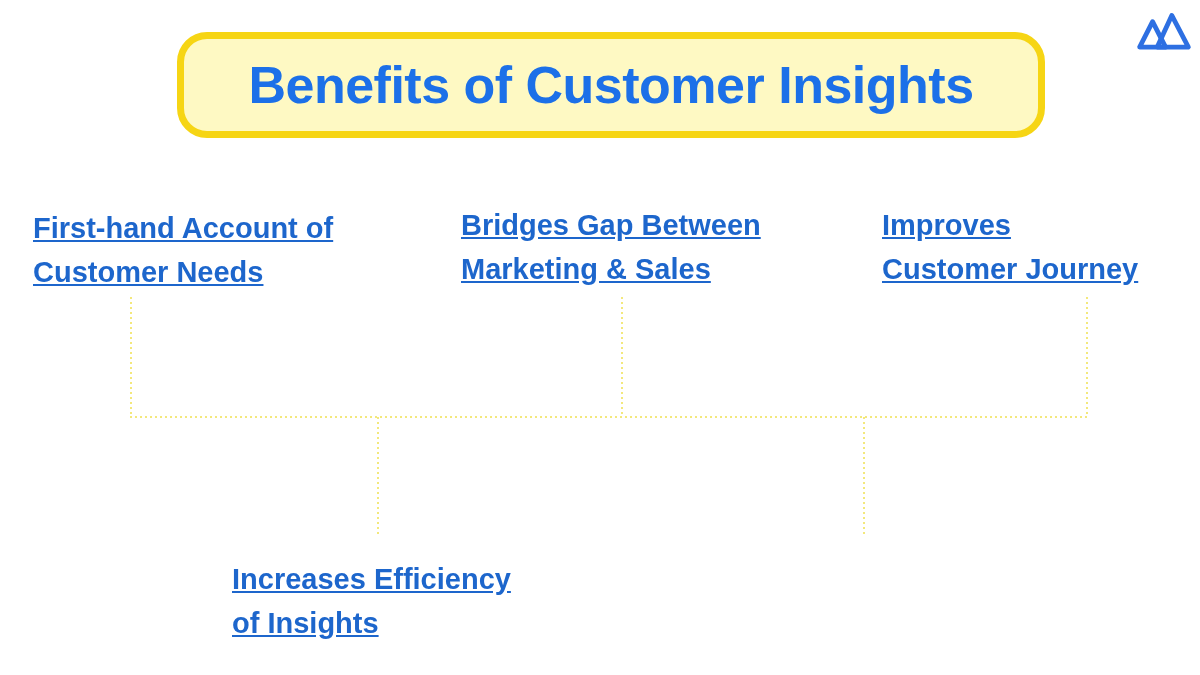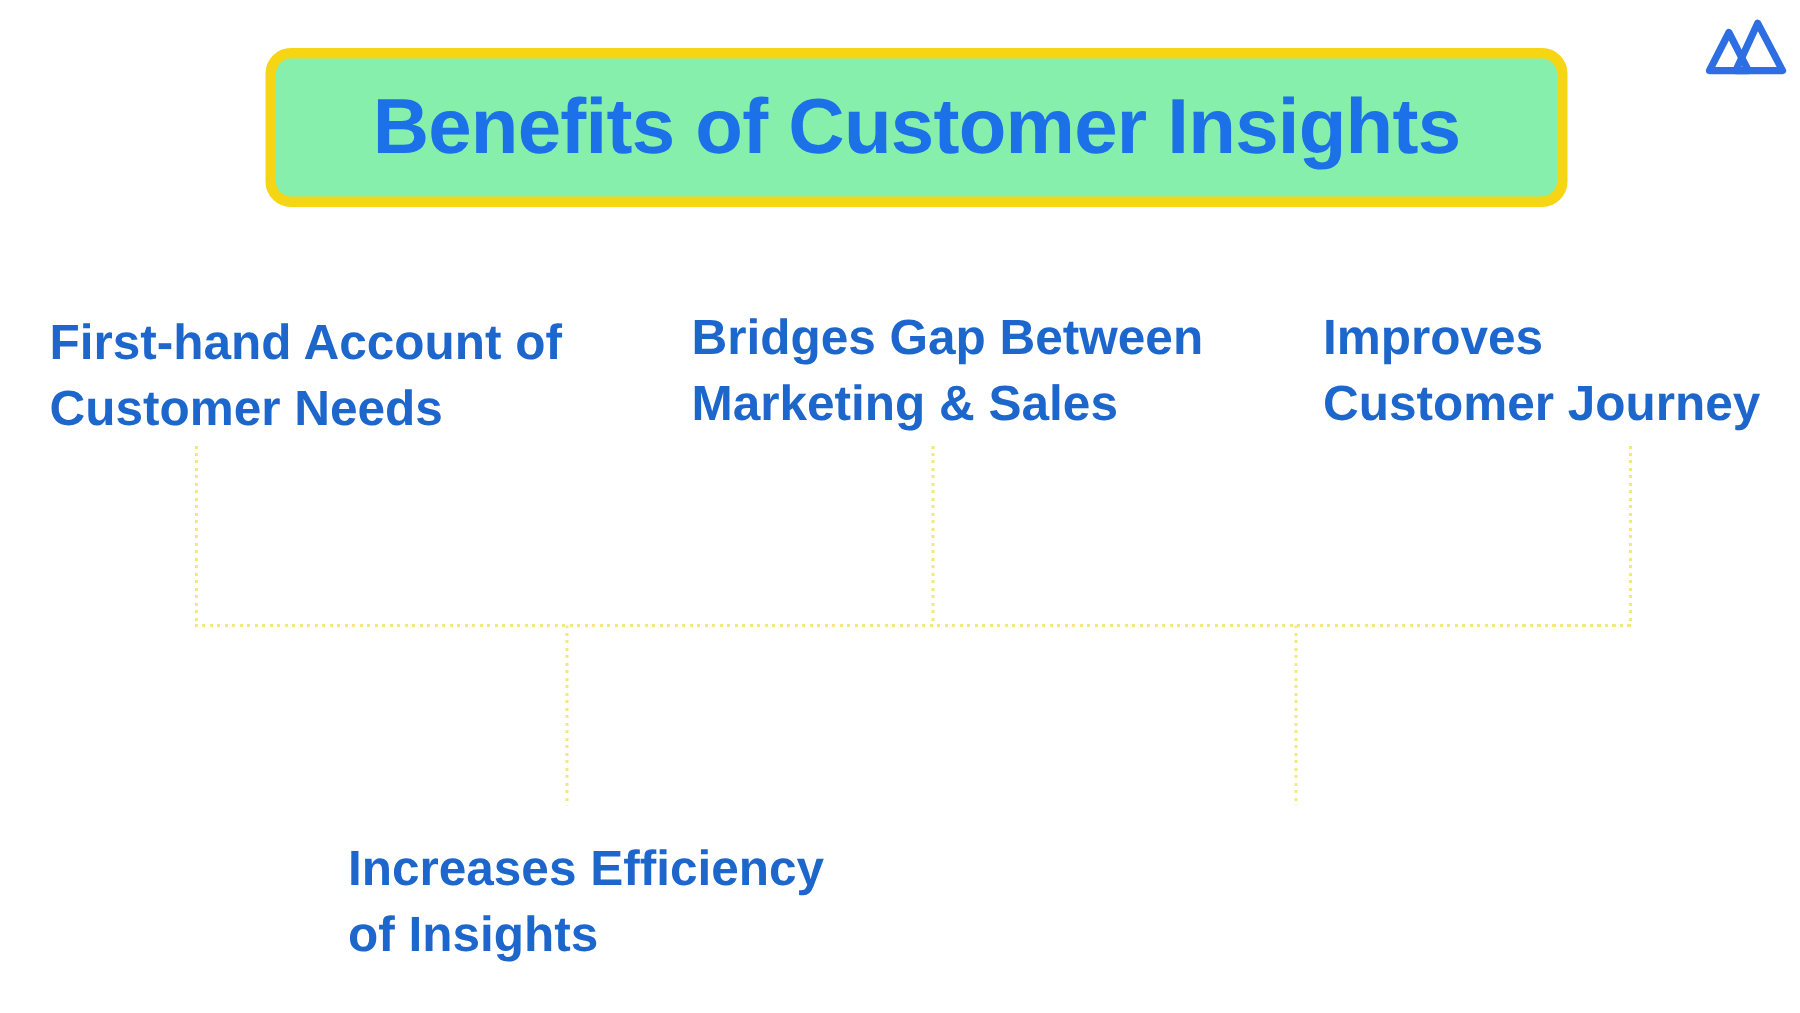--- a/index.html
+++ b/index.html
@@ -17,22 +17,22 @@
   }
 
   
   .title-box {
     position: absolute;
     left: 177px;
     top: 32px;
     width: 868px;
     height: 106px;
     border: 7px solid var(--border_yellow, #f6d514);
-    border-radius: 17px;
-    background: #86efac;
+    border-radius: 30px;
+    background: #fef9c3;
     display: flex;
     align-items: center;
     justify-content: center;
   }
   .title-box h1 {
     font-size: 52px;
     font-weight: bold;
     letter-spacing: -0.5px;
     color: var(--title_blue, #1c70e8);
     white-space: nowrap;
@@ -43,25 +43,26 @@
     position: absolute;
     left: 1136px;
     top: 10px;
     width: 56px;
     height: 42px;
   }
 
   
   .benefit {
     position: absolute;
-    font-size: 33px;
+    font-size: 29px;
     font-weight: bold;
     line-height: 44px;
     color: var(--label_blue, #1d66cc);
     white-space: nowrap;
+    text-decoration: underline;
   }
   .benefit span { display: block; }
   .benefit-1 { left: 33px;  top: 206px; }
   .benefit-2 { left: 461px; top: 203px; }
   .benefit-3 { left: 882px; top: 203px; }
   .benefit-4 { left: 232px; top: 557px; }
   .benefit-5 { left: 663px; top: 538px; }
 
   
   .dotv {

